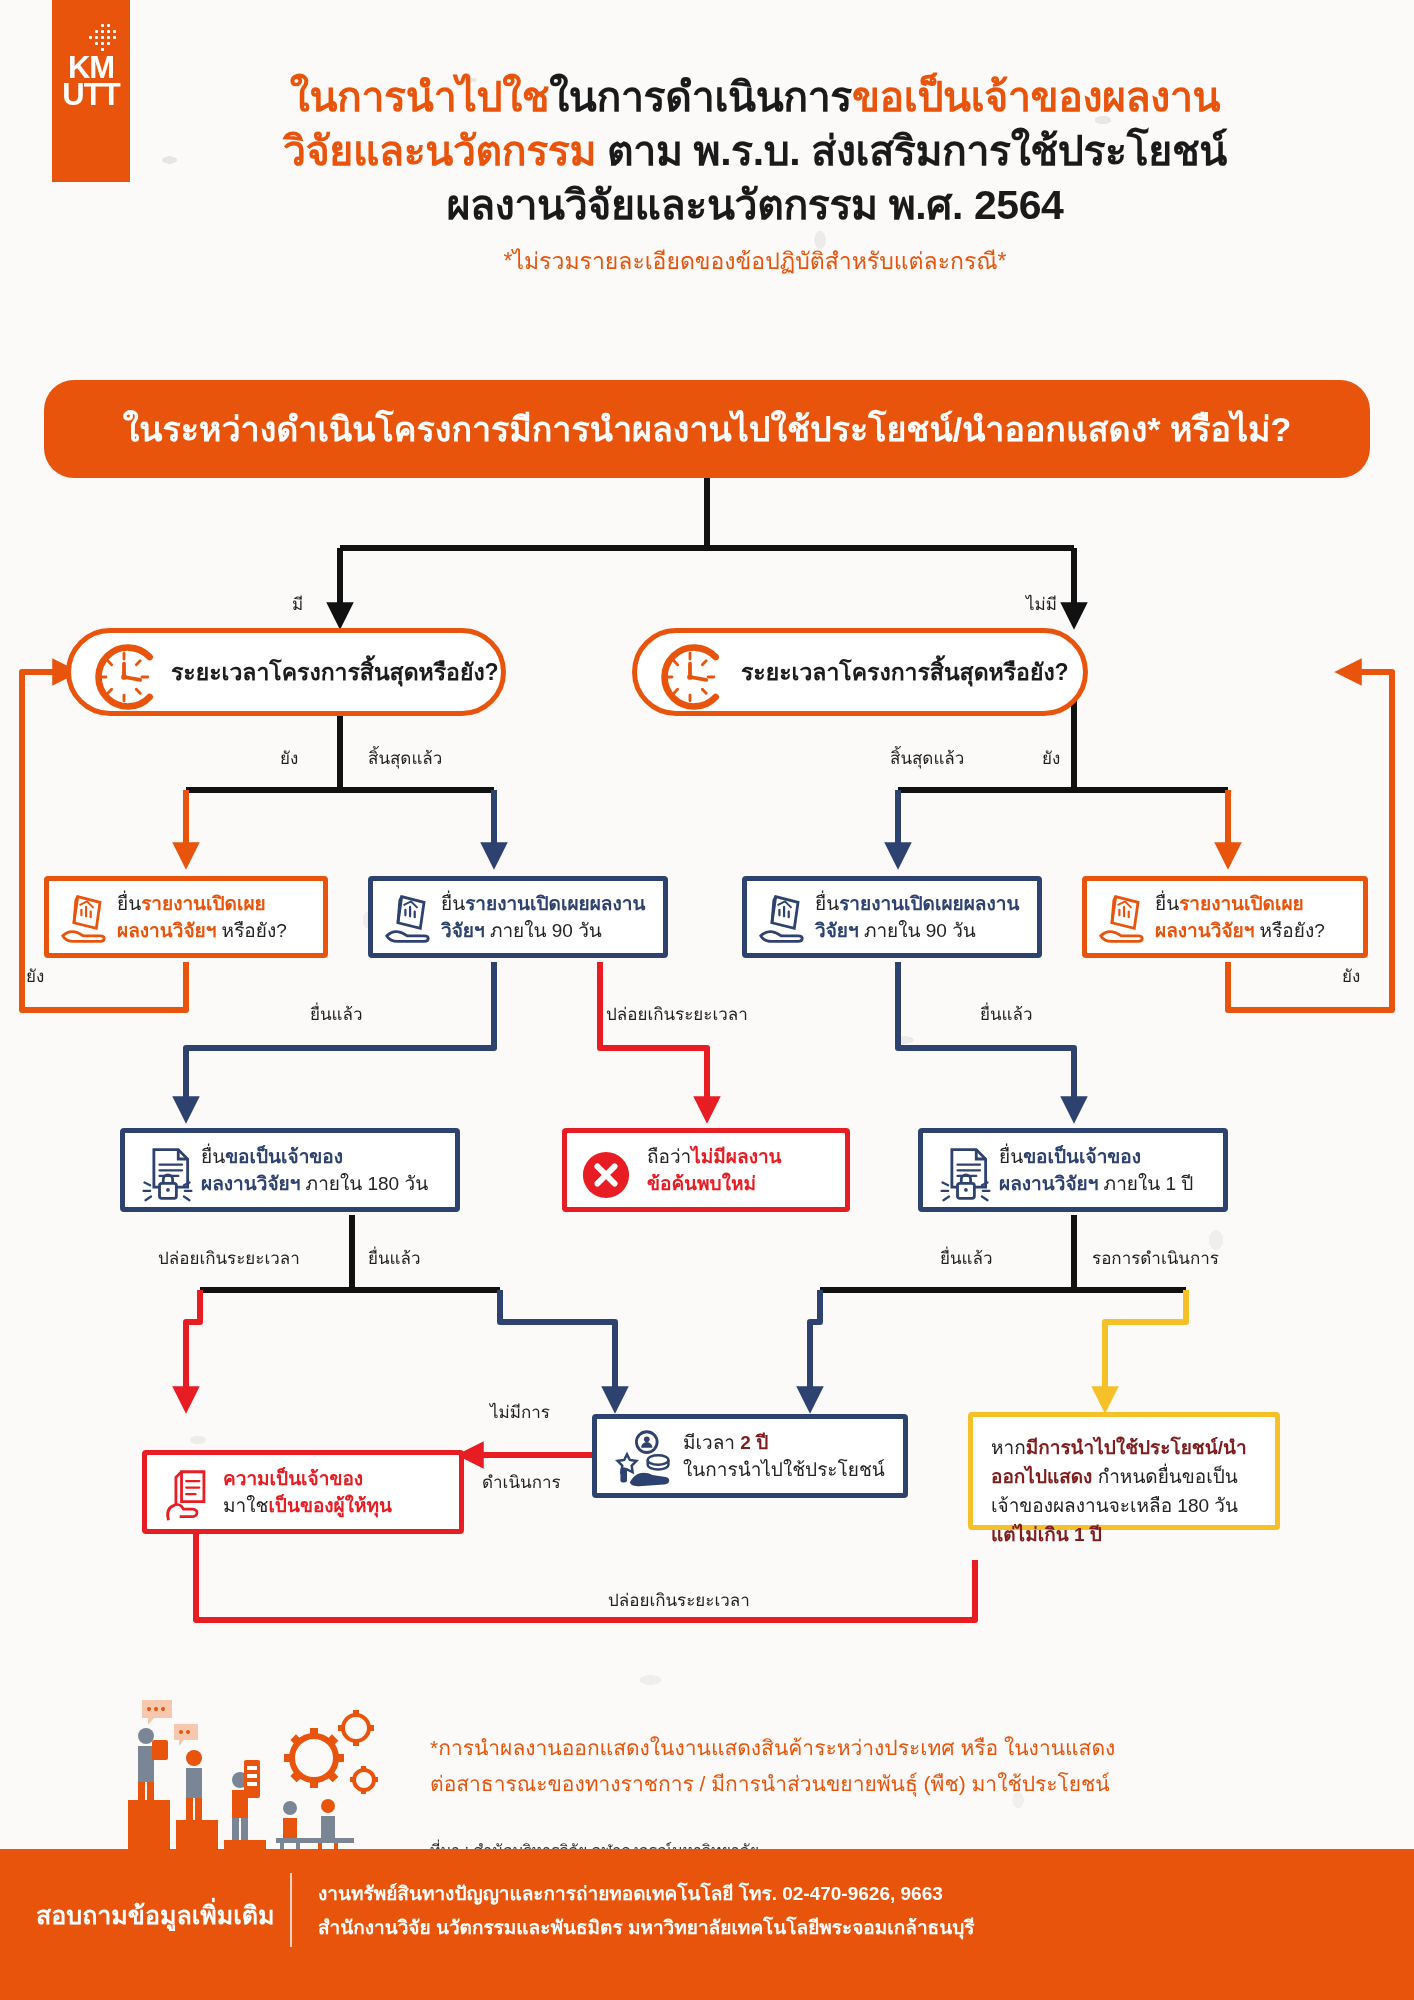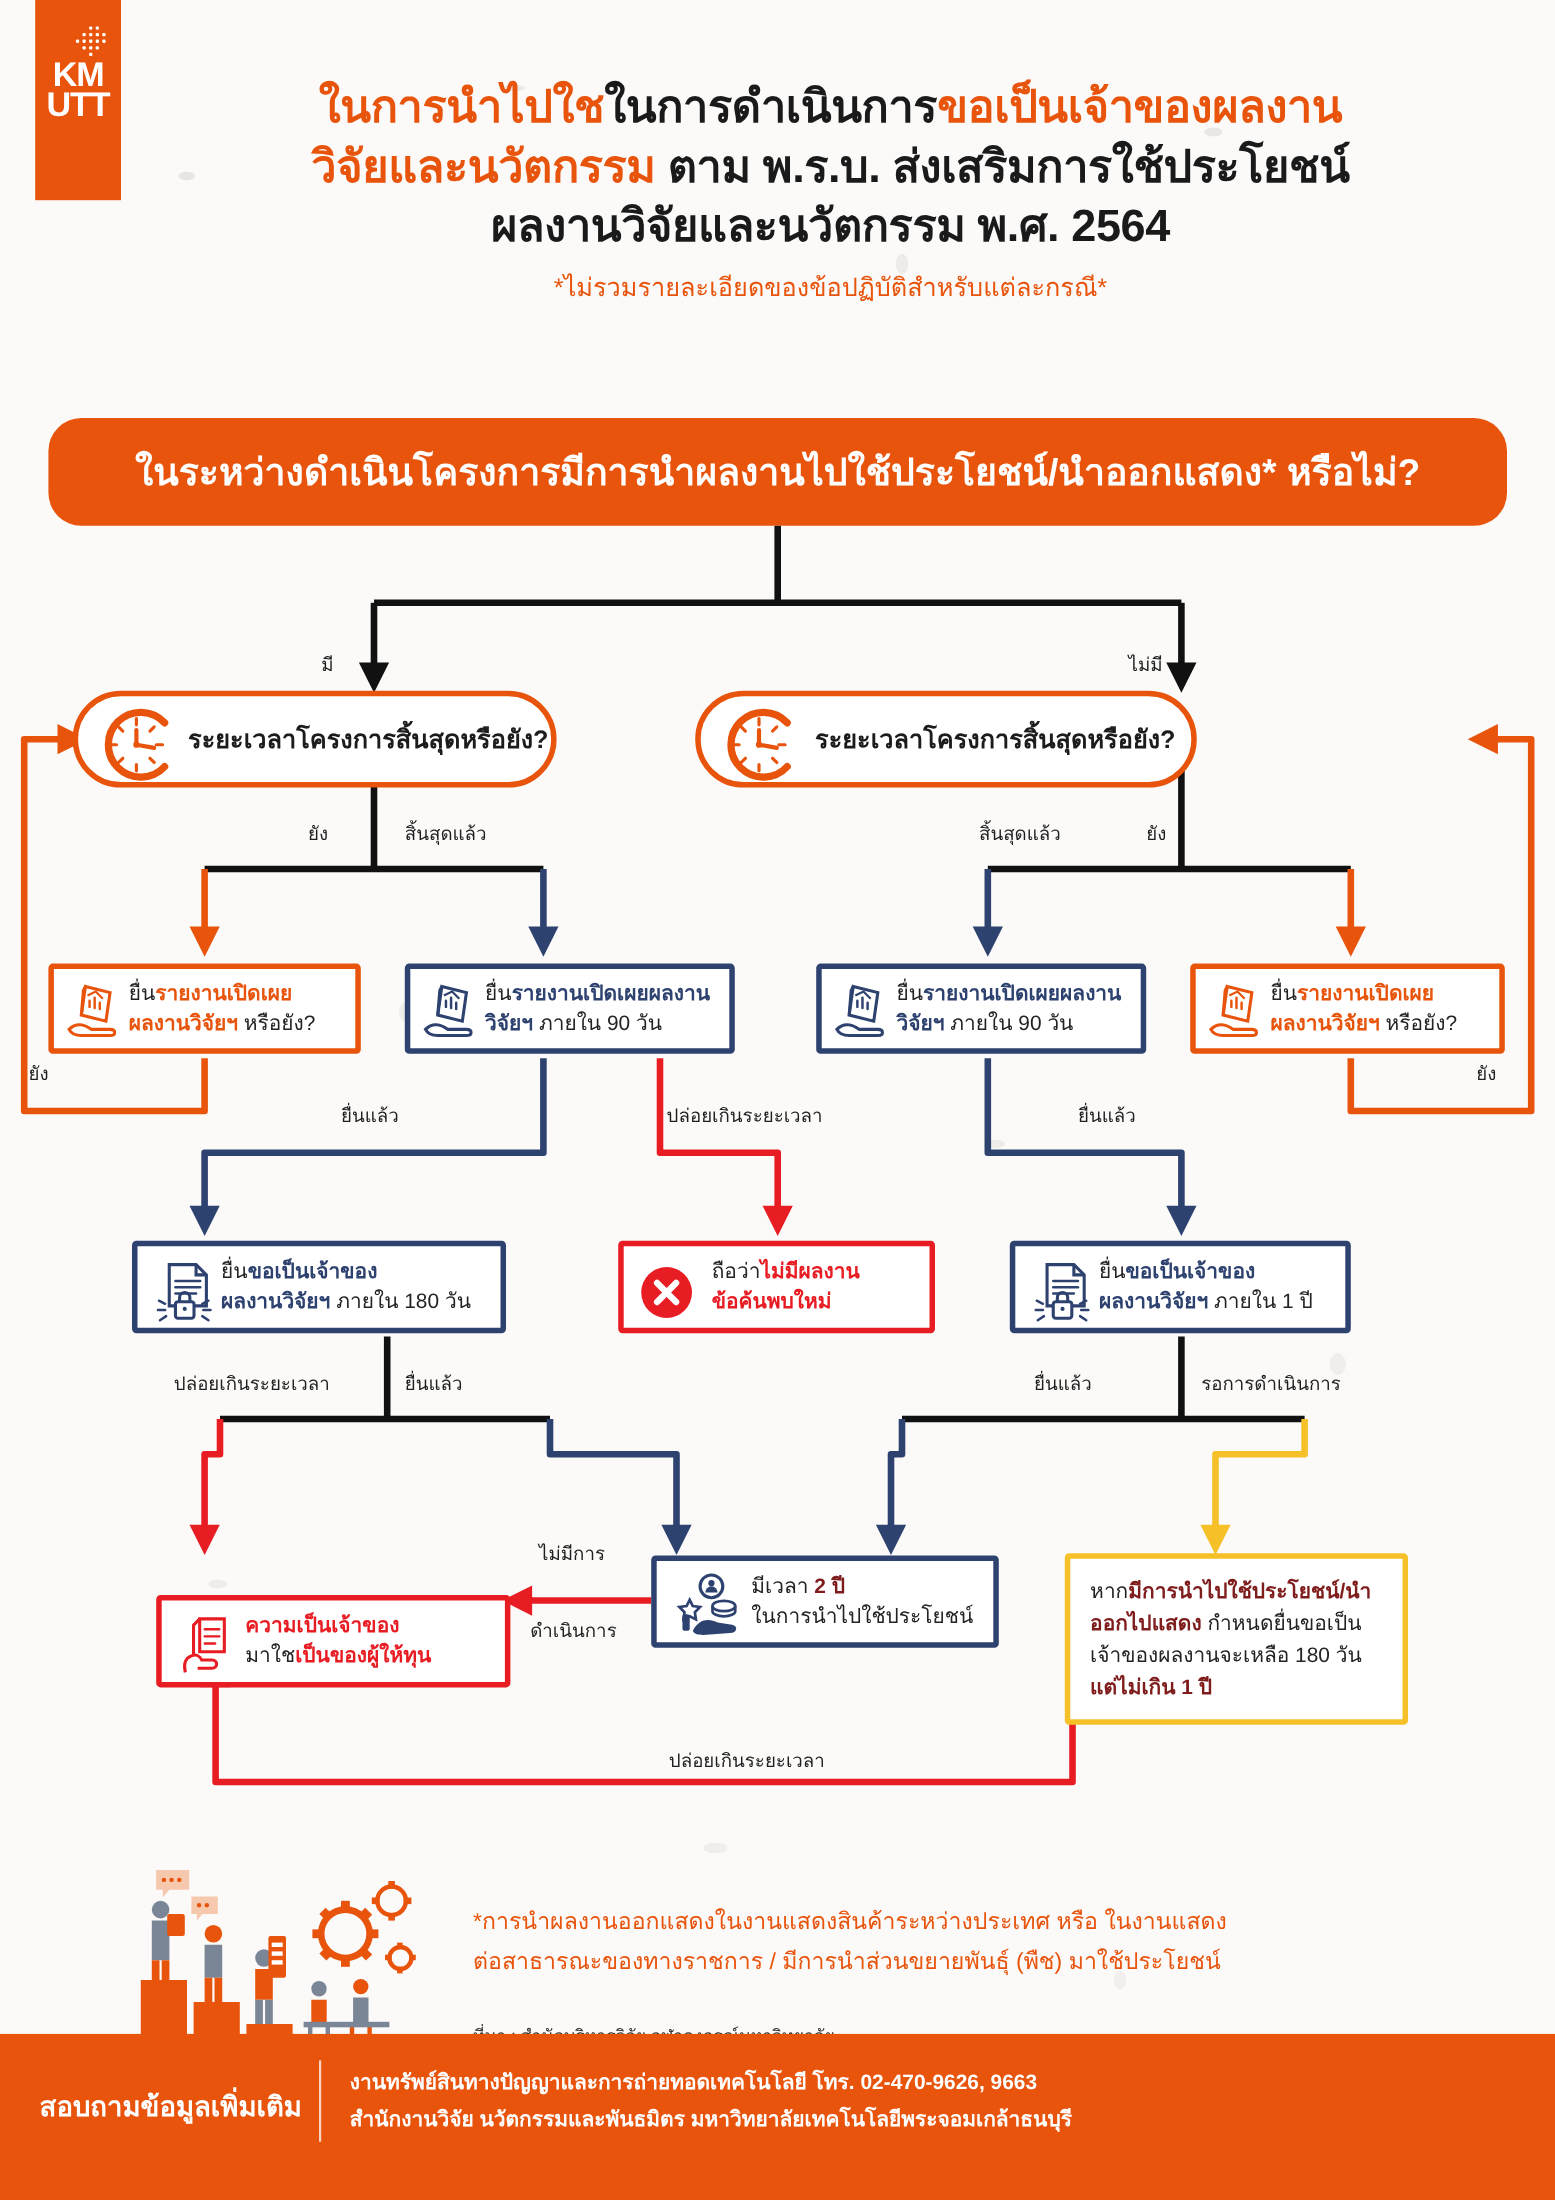--- a/index.html
+++ b/index.html
@@ -23,21 +23,21 @@
       radial-gradient(ellipse 22px 9px at 64% 52%, rgba(227,224,220,.55) 40%, transparent 42%),
       radial-gradient(ellipse 18px 24px at 86% 62%, rgba(230,227,223,.5) 40%, transparent 42%),
       radial-gradient(ellipse 20px 10px at 14% 72%, rgba(228,225,221,.55) 40%, transparent 42%),
       radial-gradient(ellipse 26px 12px at 46% 84%, rgba(229,226,222,.5) 40%, transparent 42%),
       radial-gradient(ellipse 14px 20px at 72% 90%, rgba(230,227,223,.45) 40%, transparent 42%),
       #fbfaf9;
   }
 
   
   .logo-block {
-    position: absolute; left: 32px; top: 0; width: 78px; height: 182px;
+    position: absolute; left: 52px; top: 0; width: 78px; height: 182px;
     background: #E8540C;
   }
   .logo-block .kmutt {
     position:absolute; left: 0; right: 0; top: 54px;
     color:#fff; text-align:center; font-weight:700;
     font-size: 31px; line-height: 27px; letter-spacing: -1px;
   }
   .logo-block .dots {
     position:absolute; left: 50%; top: 24px; transform: translateX(-2px);
     width: 30px; height: 34px;
@@ -478,21 +478,21 @@
         <rect x="10" y="40" width="7" height="16" rx="2.5" fill="#2E4270"></rect>
         <path d="M20 56 C26 44 36 44 44 48 L58 50 C64 51 63 58 56 58 L30 60 C25 60 21 59 20 56 Z" fill="#2E4270"></path>
       </svg>
     </span>
     <span class="txt">
       <span>มีเวลา </span><span class="b-dark">2 ปี</span><br>
       <span>ในการนำไปใช้ประโยชน์</span>
     </span>
   </div>
 
-  <div class="node yellow" style="left:968px;top:1412px;width:312px;height:156px;padding:16px 18px;align-items:flex-start;justify-content:center;">
+  <div class="node yellow" style="left:968px;top:1412px;width:312px;height:118px;padding:16px 18px;align-items:flex-start;justify-content:center;">
     <span class="txt" style="line-height:29px;">
       <span>หาก</span><span class="b-dark">มีการนำไปใช้ประโยชน์/นำ</span><span class="b-dark">ออกไปแสดง</span><span> กำหนดยื่นขอเป็น</span><span>เจ้าของผลงานจะเหลือ 180 วัน </span><span class="b-dark">แต่ไม่เกิน 1 ปี</span>
     </span>
   </div>
 
   <div class="people">
     <svg viewBox="0 0 290 200" width="290" height="200">
 
       <rect x="10" y="112" width="42" height="88" fill="#E8540C"></rect>
       <rect x="58" y="132" width="42" height="68" fill="#E8540C"></rect>

